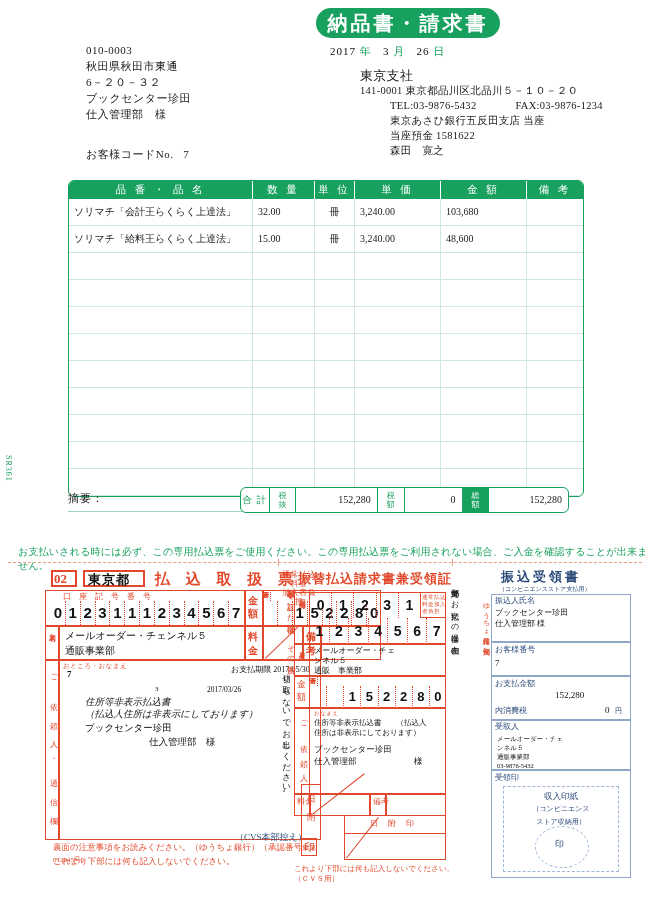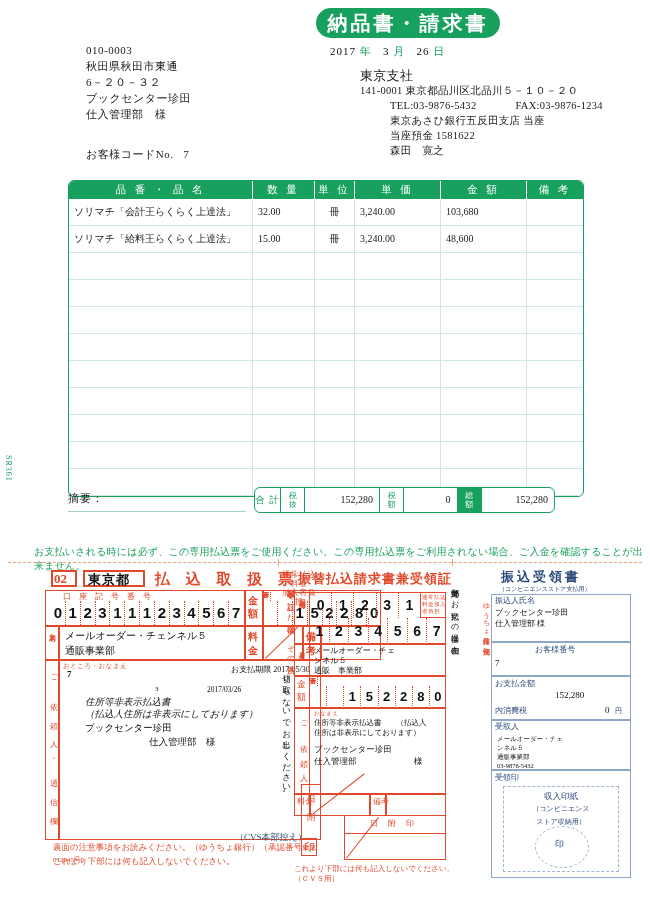--- a/index.html
+++ b/index.html
@@ -27,31 +27,31 @@
   .thead{display:flex;background:#17a05e;color:#fff;font-size:10.5px;height:18px;line-height:18px;}
   .thead div{text-align:center;letter-spacing:3px;border-right:1px solid #fff;box-sizing:border-box;}
   .thead div:last-child{border-right:none;}
   .c1{width:184px;} .c2{width:62px;} .c3{width:40px;} .c4{width:86px;} .c5{width:86px;} .c6{width:56px;}
   .trow{display:flex;height:26px;font-size:10px;border-bottom:1px solid #cfe9dc;}
   .trow>div{box-sizing:border-box;border-right:1px solid #cfe9dc;line-height:26px;padding:0 5px;overflow:hidden;white-space:nowrap;}
   .trow>div:last-child{border-right:none;}
   .num{text-align:left;} .ctr{text-align:center;}
 
   .summary{position:absolute;left:68px;top:487px;width:514px;}
-  .sumbox{position:absolute;left:186px;top:0;width:301px;height:26px;border:1px solid #17a05e;border-radius:6px;box-sizing:border-box;display:flex;background:#fff;}
+  .sumbox{position:absolute;left:172px;top:0;width:329px;height:26px;border:1px solid #17a05e;border-radius:6px;box-sizing:border-box;display:flex;background:#fff;}
   .lbl2{width:32px;font-size:8px;line-height:9px;text-align:center;color:#17a05e;display:flex;flex-direction:column;justify-content:center;align-items:center;border-right:1px solid #17a05e;box-sizing:border-box;letter-spacing:0;}
   .lbl1{width:34px;font-size:9.5px;text-align:center;color:#17a05e;line-height:24px;border-right:1px solid #17a05e;box-sizing:border-box;letter-spacing:1px;}
   .lblsolid{background:#17a05e;color:#fff;}
   .sumval{font-size:10px;text-align:right;line-height:24px;padding-right:6px;box-sizing:border-box;border-right:1px solid #17a05e;}
   .summary .tekiyo{position:absolute;left:0;top:4px;font-size:11px;letter-spacing:1px;}
   .tekiline{position:absolute;left:0;top:24px;width:178px;border-bottom:1px solid #9ed4bb;}
   .formcode{position:absolute;left:4px;top:455px;font-size:8px;color:#17a05e;writing-mode:vertical-rl;letter-spacing:1px;}
 
   
-  .notice{position:absolute;left:18px;top:545px;font-size:10px;color:#17a05e;letter-spacing:0.2px;margin-left:16px;}
+  .notice{position:absolute;left:18px;top:545px;font-size:10px;color:#17a05e;letter-spacing:0.2px;}
   .dashline{position:absolute;left:8px;top:562px;width:634px;border-top:1px dashed #e8a07e;}
   .tick{position:absolute;width:1px;height:7px;background:#e8a07e;top:559px;}
 
   .slip{position:absolute;left:8px;top:568px;width:634px;height:340px;color:#e2492c;font-size:9px;}
   .box{position:absolute;box-sizing:border-box;border:1px solid #e2492c;}
   .lbl{position:absolute;font-size:8px;letter-spacing:0.5px;}
   .vert{writing-mode:vertical-rl;text-orientation:upright;}
   .digit{font-size:15px;font-weight:bold;color:#111;text-align:center;font-family:"Liberation Sans",sans-serif;}
 
   .sec-left{position:absolute;left:0;top:0;width:272px;height:318px;margin-left:37px;}
@@ -456,21 +456,21 @@
       <div class="rlbl" style="position:absolute;left:36px;top:17px;font-size:6px;">（コンビニエンスストア支払用）</div>
 
       <div class="rbox" style="left:28px;top:26px;width:140px;height:48px;"></div>
       <div class="rlbl" style="position:absolute;left:32px;top:27px;">振込人氏名</div>
       <div style="position:absolute;left:32px;top:39px;font-size:8px;color:#111;line-height:11px;">
         <div>ブックセンター珍田</div>
         <div>仕入管理部 様</div>
       </div>
 
       <div class="rbox" style="left:28px;top:74px;width:140px;height:34px;"></div>
-      <div class="rlbl" style="position:absolute;left:32px;top:76px;margin-left:40px;">お客様番号</div>
+      <div class="rlbl" style="position:absolute;left:32px;top:76px;">お客様番号</div>
       <div style="position:absolute;left:32px;top:90px;font-size:9px;color:#111;">7</div>
 
       <div class="rbox" style="left:28px;top:108px;width:140px;height:44px;"></div>
       <div class="rlbl" style="position:absolute;left:32px;top:110px;">お支払金額</div>
       <div style="position:absolute;left:92px;top:122px;font-size:9px;color:#111;">152,280</div>
       <div class="rlbl" style="position:absolute;left:32px;top:137px;">内消費税</div>
       <div style="position:absolute;left:142px;top:137px;font-size:9px;color:#111;">0</div>
       <div class="rlbl" style="position:absolute;left:152px;top:138px;font-size:7px;">円</div>
 
       <div class="rbox" style="left:28px;top:152px;width:140px;height:50px;"></div>

